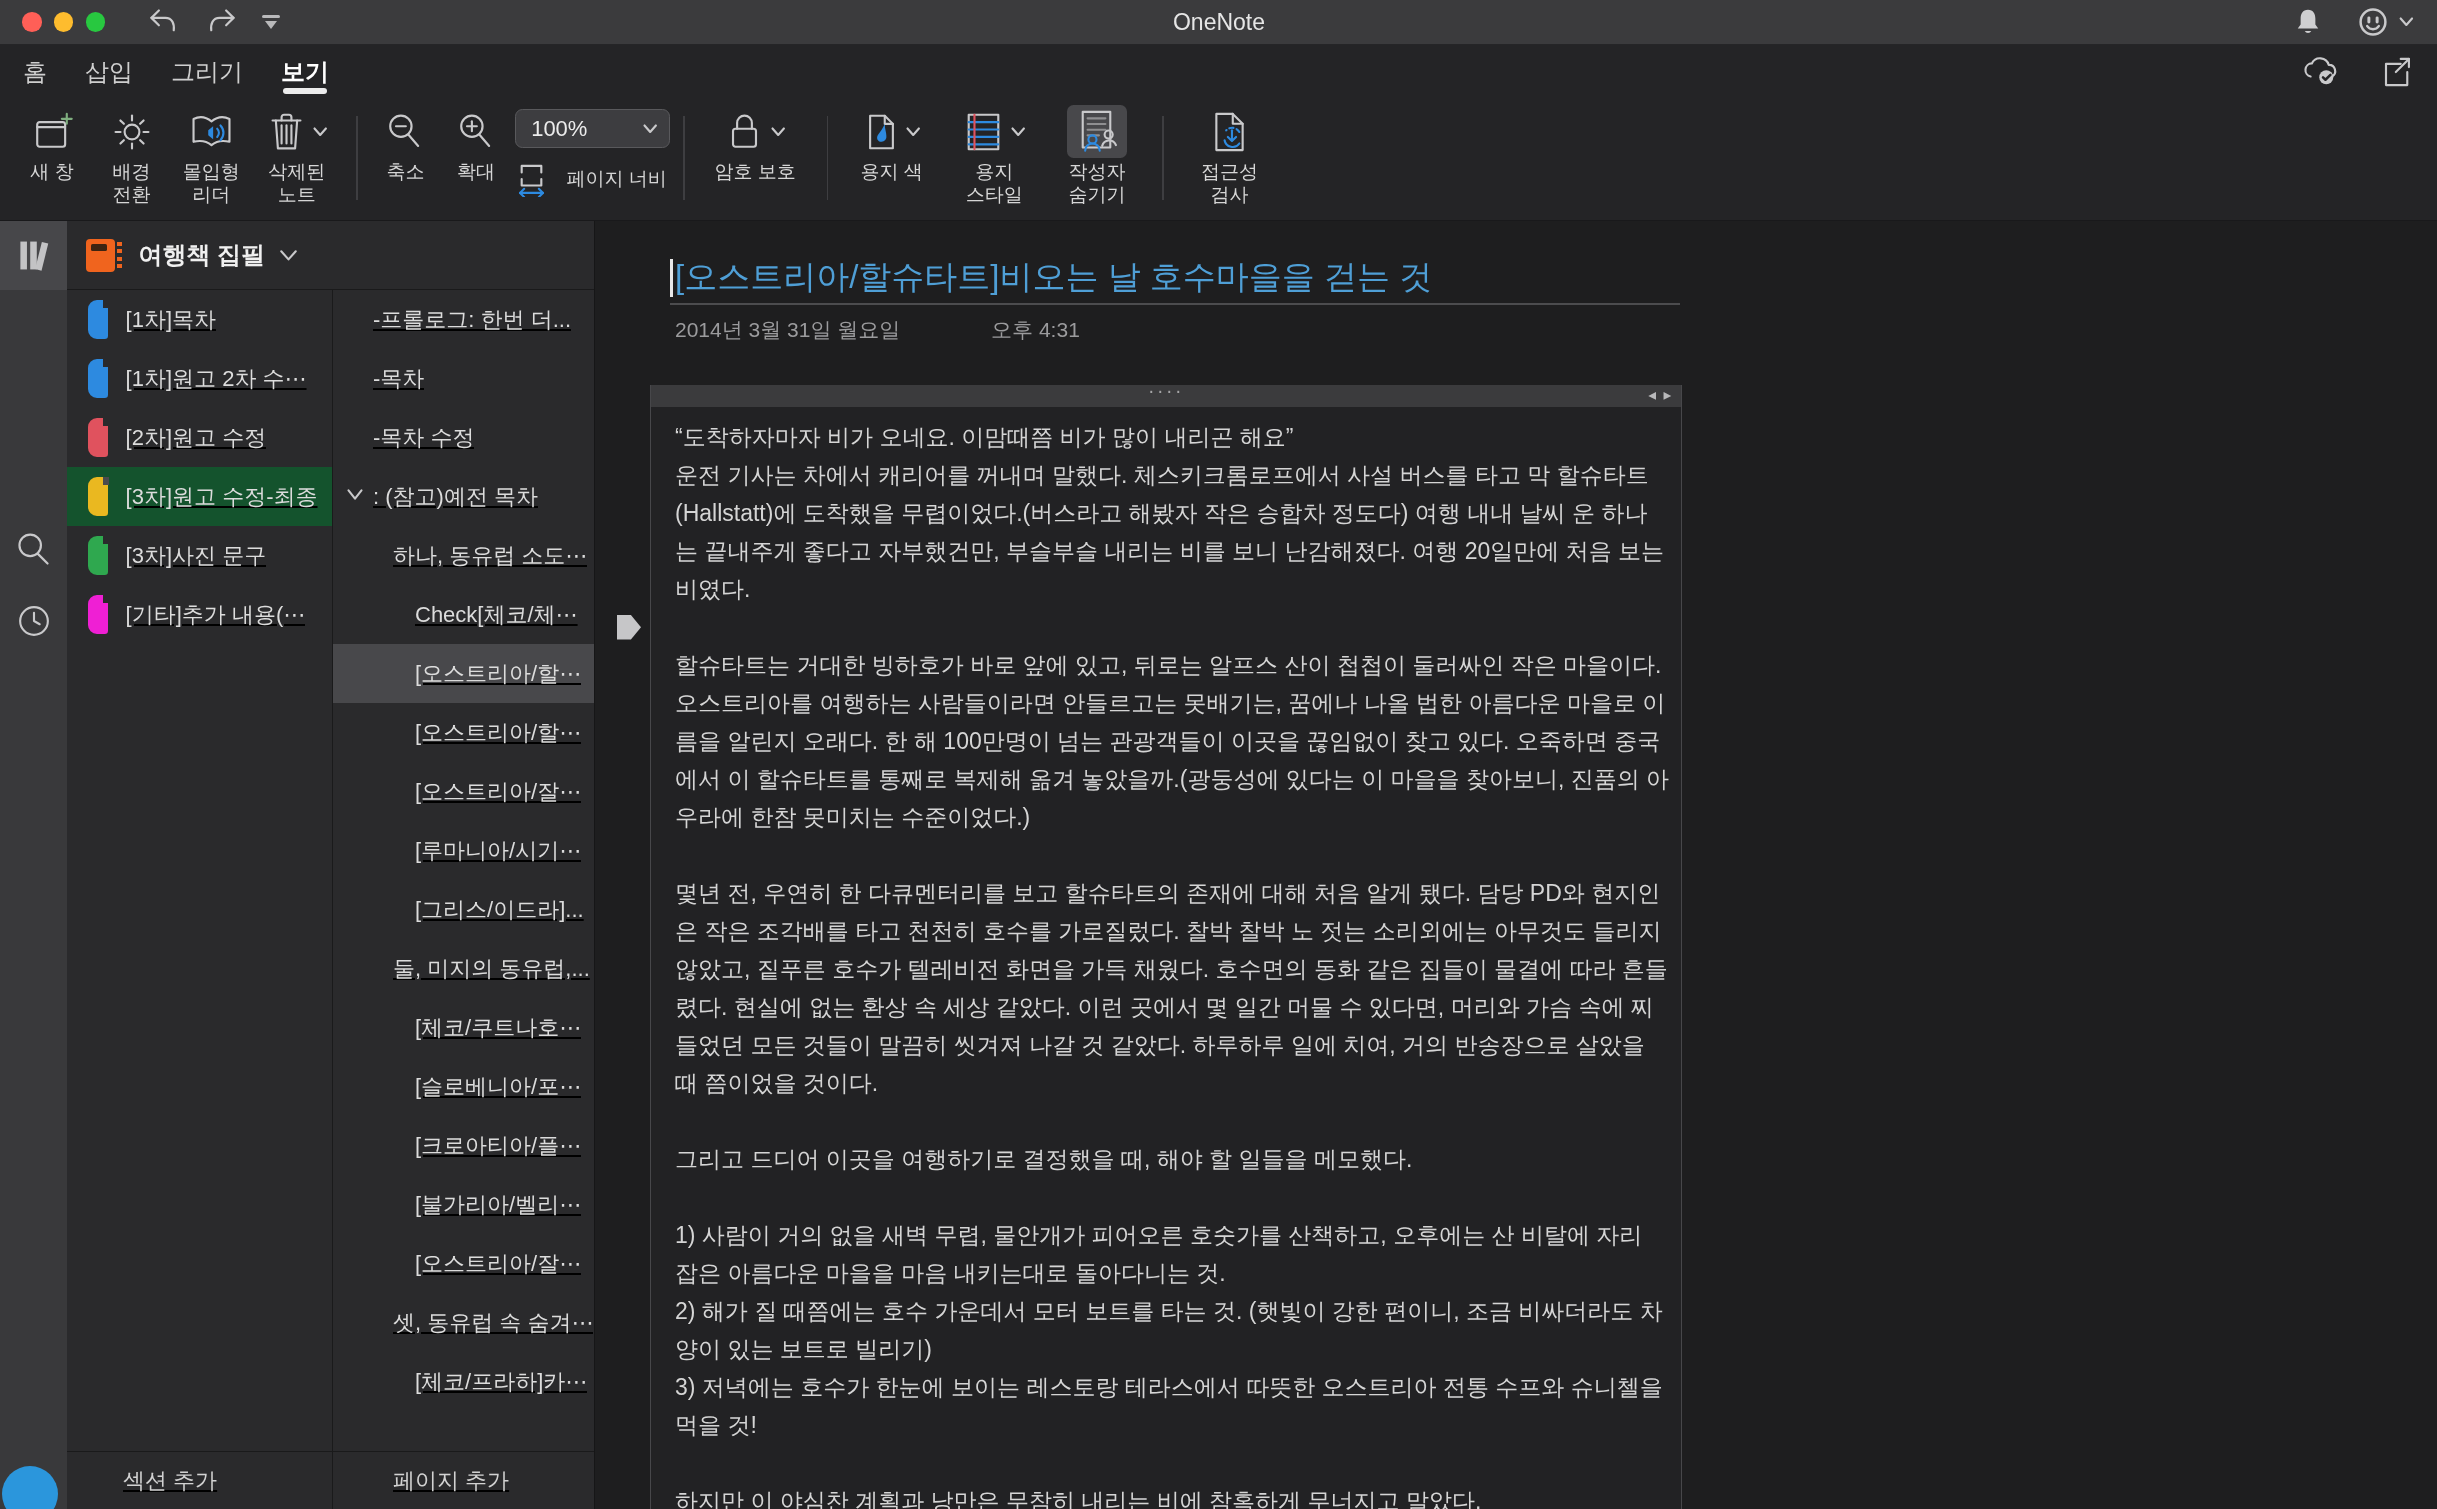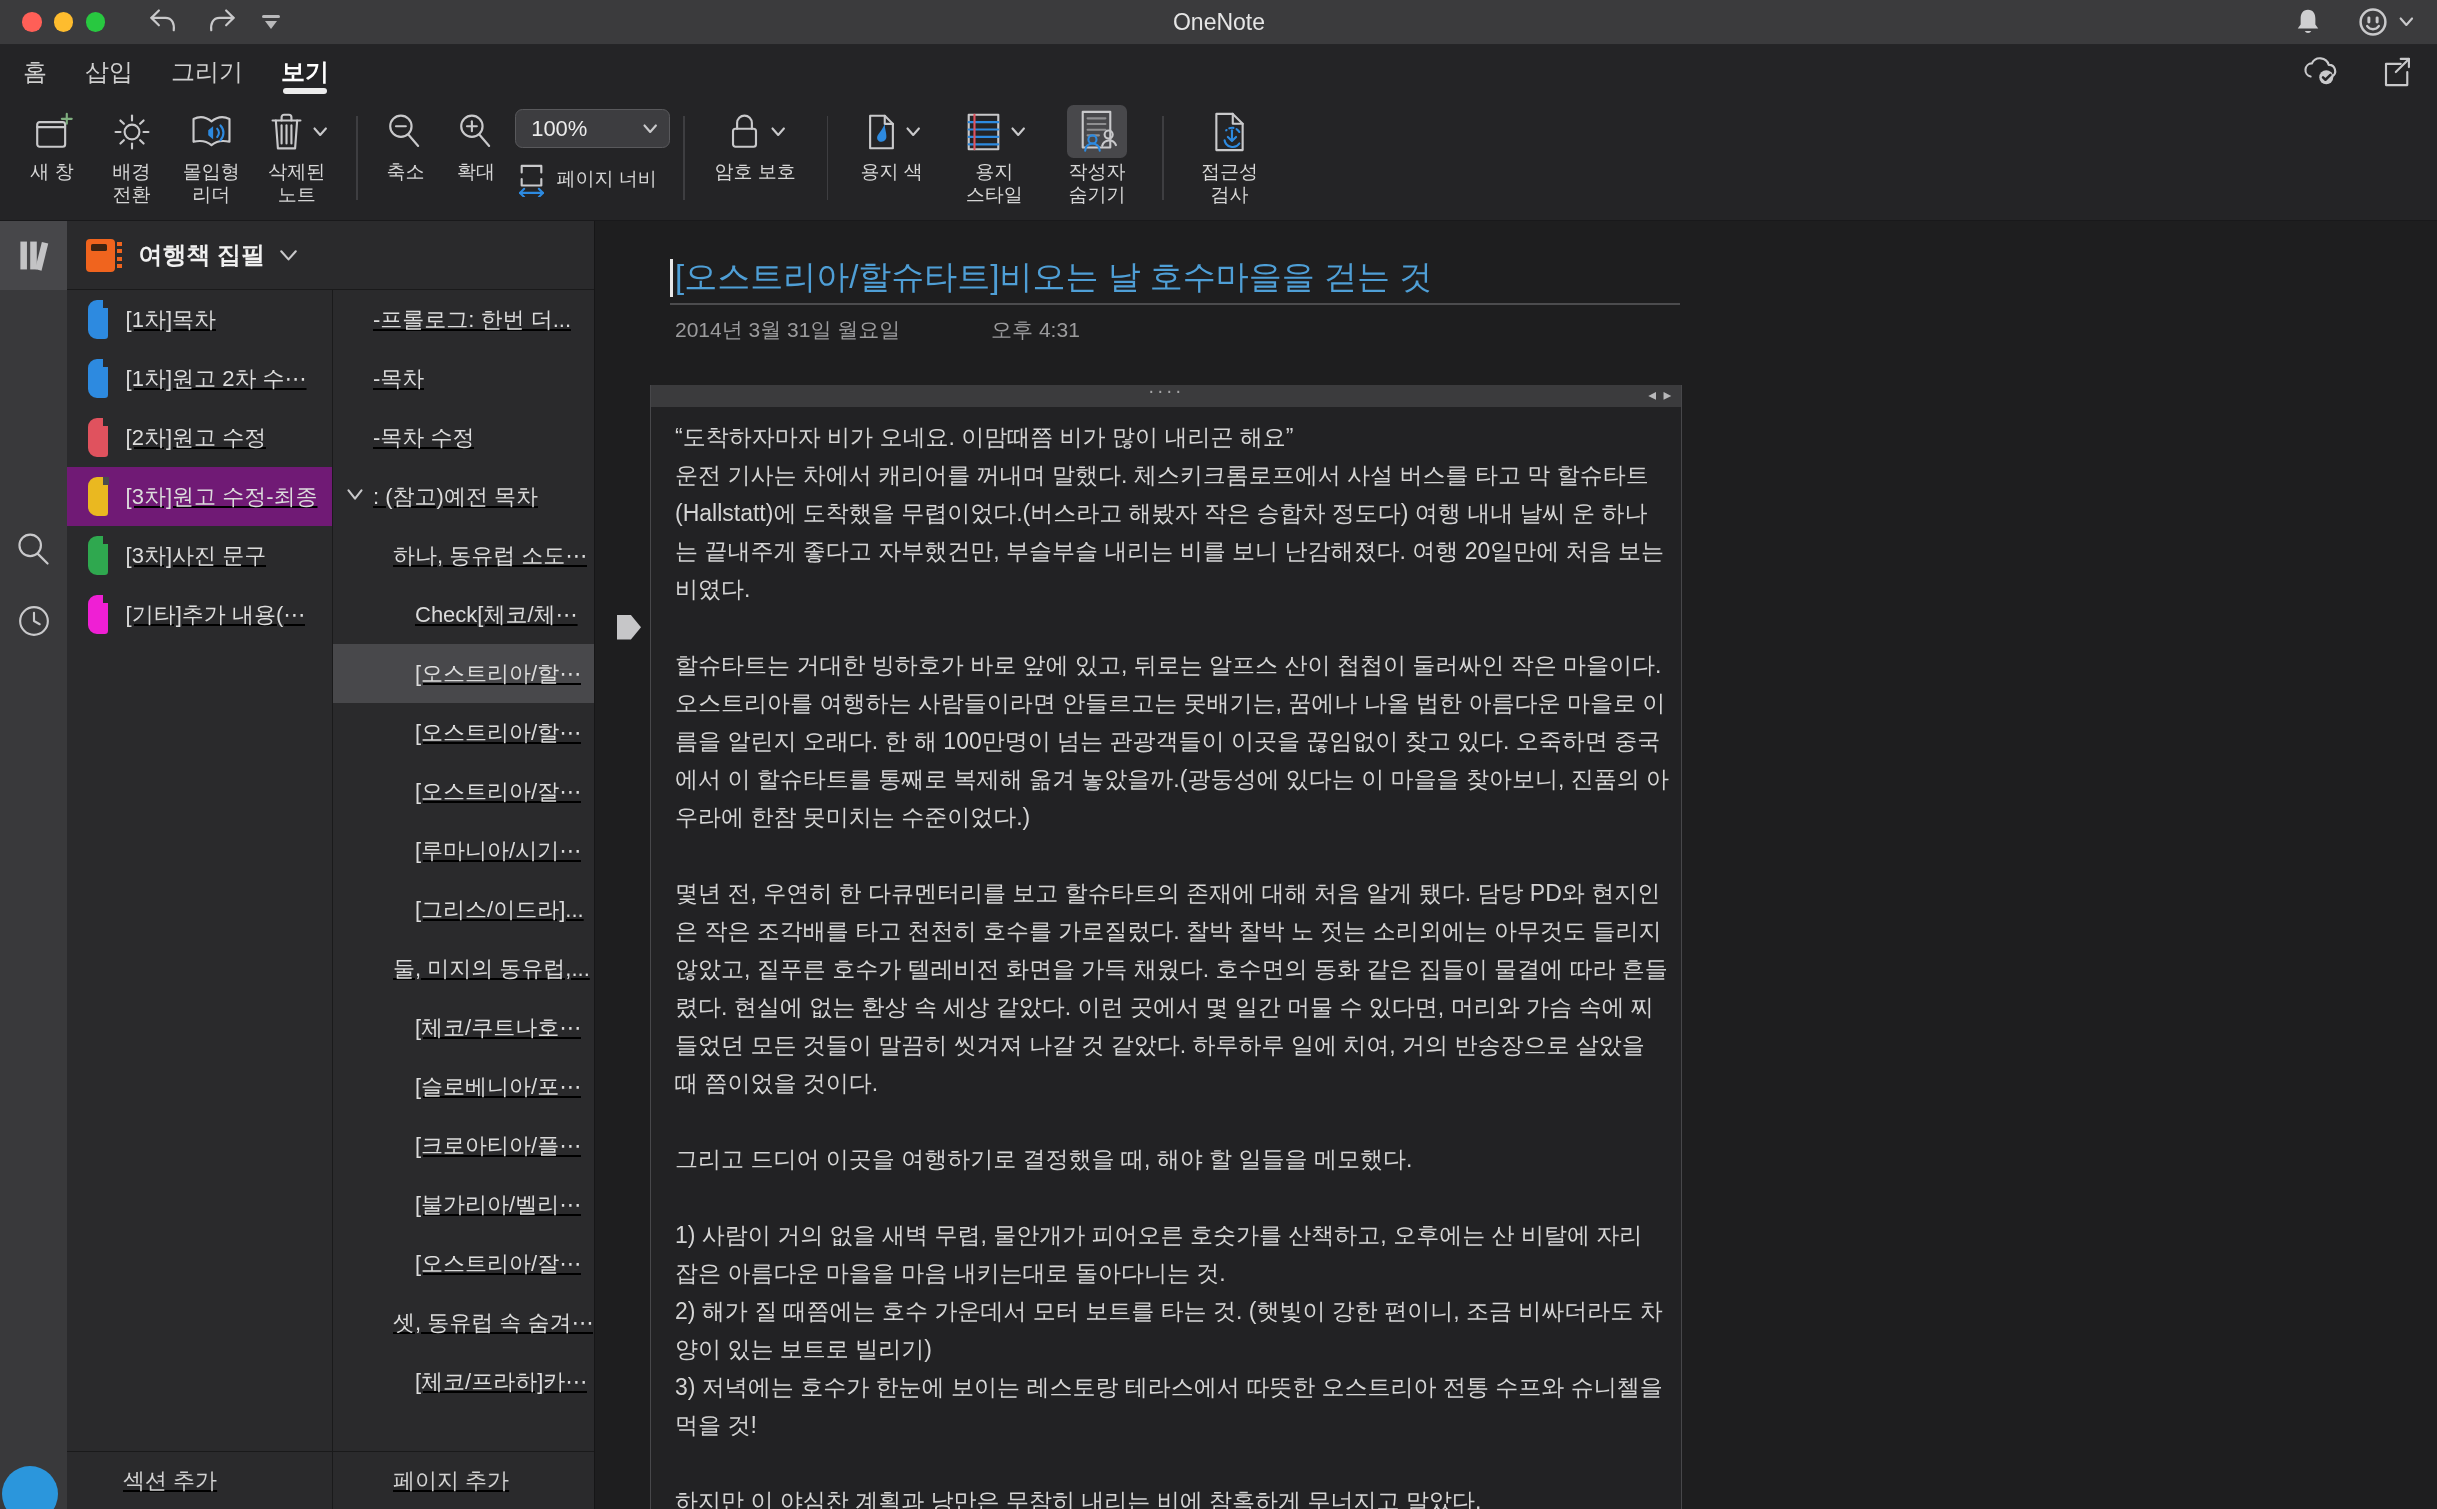--- a/index.html
+++ b/index.html
@@ -40,21 +40,21 @@
   .rbtn { display:flex; flex-direction:column; align-items:center; width:78px; margin-right:1.6px; cursor:default; }
   .rbtn .ric { height:54px; display:flex; align-items:center; justify-content:center; position:relative; }
   .rbtn .rlabel { white-space:pre-line; text-align:center; font-size:19px; line-height:23px; color:#d6d6d6; margin-top:1.6px; }
   .ric-box { padding:1.6px 6.5px; border-radius:6.5px; }
   .ric-box.active { background:#48484b; }
   .ric .chev { margin-left:4.9px; color:#bdbdbf; }
   .zoom-col { display:flex; flex-direction:column; width:155px; margin-left:3.3px; }
   .zoom-select { height:39px; margin-top:4.9px; background:#3d3d40; border:0.8px solid #59595c; border-radius:7.4px;
                  color:#ececec; font-size:22px; display:flex; align-items:center; justify-content:space-between;
                  padding:0 11.4px 0 14.7px; }
-  .pagewidth-row { display:flex; align-items:center; gap:8px; margin-top:13px; color:#d6d6d6; font-size:19px; }
+  .pagewidth-row { display:flex; align-items:center; gap:18px; margin-top:13px; color:#d6d6d6; font-size:19px; }
   svg.icon { stroke:#c9c9cb; fill:none; stroke-width:2.6; stroke-linecap:round; stroke-linejoin:round; }
   .blue { stroke:#2d8ae0; }
   .bluefill { fill:#2d8ae0; stroke:none; }
 
   
   .main { flex:1; display:flex; min-height:0; }
 
   
   .rail { width:67px; background:#39393b; position:relative; flex:0 0 67px; }
   .rail-cell { height:69px; display:flex; align-items:center; justify-content:center; color:#d9d9db; }
@@ -73,21 +73,21 @@
   .nb-icon .band { position:absolute; left:4.9px; top:5.7px; width:16.4px; height:6.5px; background:#3c2412; border-radius:1.6px; }
   .nb-icon .rings { position:absolute; right:0; top:3.3px; display:flex; flex-direction:column; gap:3.3px; }
   .nb-icon .rings i { width:4.9px; height:4.1px; background:#f0641e; display:block; }
   .nb-title { margin-left:16.4px; color:#f0f0f0; font-size:24px; font-weight:700; }
   .nb-chev { margin-left:13px; color:#a9a9ab; }
   .sidebar-cols { flex:1; display:flex; min-height:0;text-decoration:underline; }
   .sec-col { width:265px; display:flex; flex-direction:column; flex:0 0 265px; }
   .page-col { flex:1; display:flex; flex-direction:column; border-left:1.6px solid #1a1a1b; min-width:0; }
   .sec-list,.page-list { flex:1; overflow:hidden; }
   .sec-row { height:59px; display:flex; align-items:center; padding-left:21px; }
-  .sec-row.selected { background:#701a75; }
+  .sec-row.selected { background:#14532d; }
   .sec-tab { width:19.6px; height:39px; border-radius:9px 3.3px 3.3px 9px; flex:0 0 19.6px; position:relative; }
   .sec-tab::after { content:""; position:absolute; right:-1.6px; top:0; width:6.5px; height:8.2px; background:#2a2a2c; }
   .sec-row.selected .sec-tab::after { background:#4b4b4e; }
   .sec-label { margin-left:18px; color:#dcdcdc; font-size:22px; white-space:nowrap; overflow:hidden; }
   .page-row { height:59px; display:flex; align-items:center; position:relative; }
   .page-row.selected { background:#48484b; }
   .pg-chevron { position:absolute; left:13px; top:21px; color:#a9a9ab; display:none; }
   .page-row.has-chevron .pg-chevron { display:block; }
   .page-label { color:#dcdcdc; font-size:22px; white-space:nowrap; overflow:hidden; }
   .col-foot { height:58px; border-top:1.6px solid #1a1a1b; display:flex; align-items:center; color:#d2d2d2; font-size:22px; flex:0 0 58px; }

